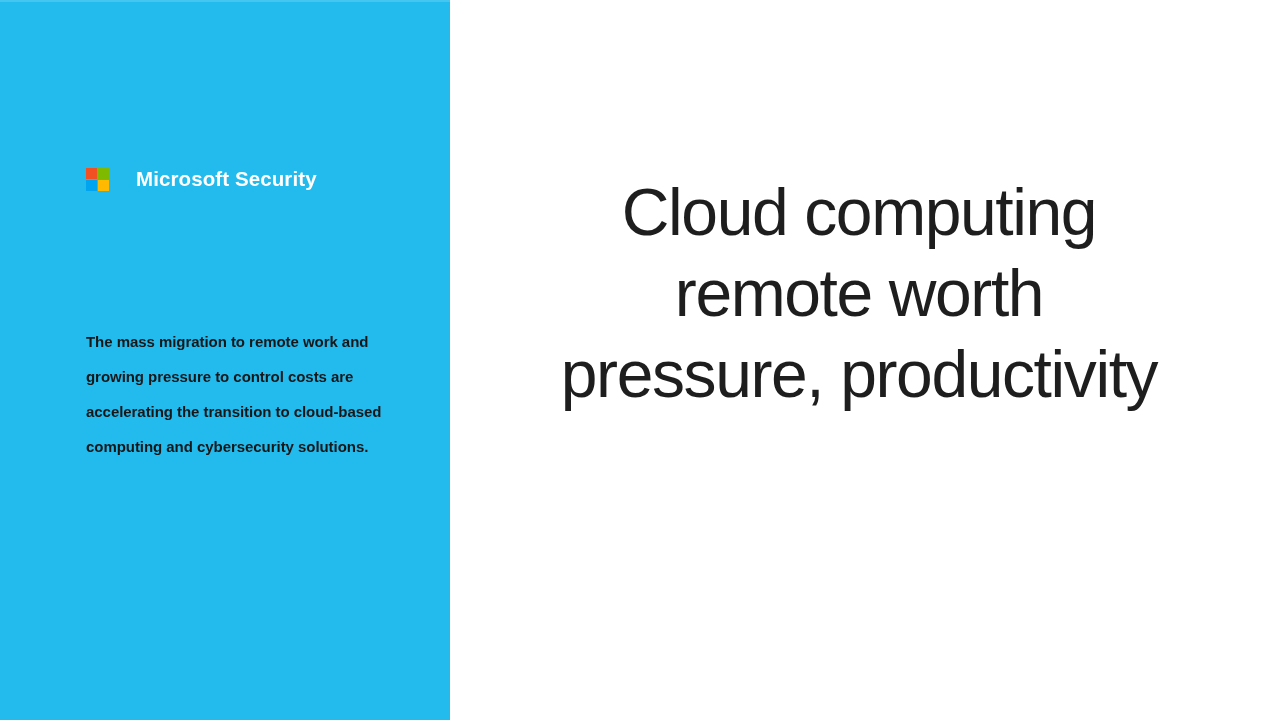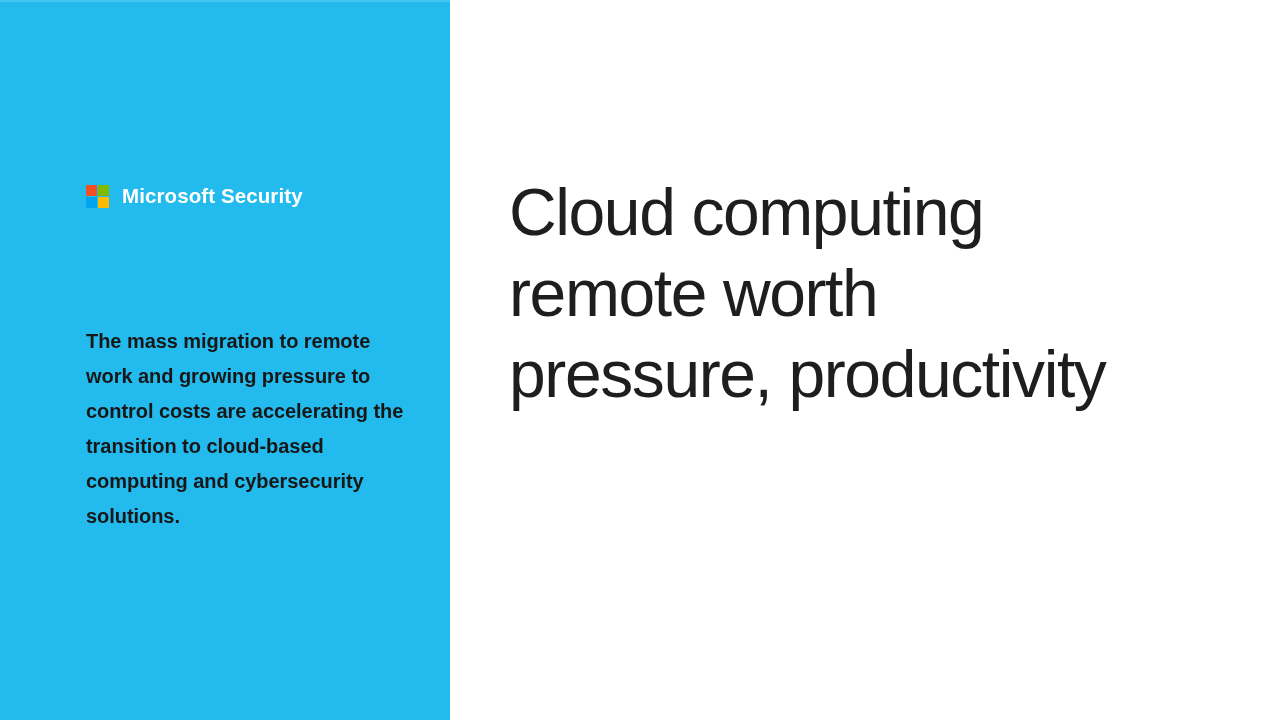--- a/index.html
+++ b/index.html
@@ -39,24 +39,24 @@
     top: 0;
     width: 450px;
     height: 2px;
     background: #45C6F1;
   }
 
   
   .brand {
     position: absolute;
     left: 86px;
-    top: 183px;
+    top: 166px;
     display: flex;
     align-items: center;
-    gap: 13px;
+    gap: 27px;
     height: 26px;
   }
   .ms-logo {
     width: 23px;
     height: 23px;
     display: grid;
     grid-template-columns: 11px 11px;
     grid-template-rows: 11px 11px;
     gap: 1px;
     flex: none;
@@ -80,21 +80,21 @@
     white-space: nowrap;
   }
 
   
   .deck {
     position: absolute;
     left: 86px;
     top: 324px;
     width: 318px;
     color: #171717;
-    font-size: 20px;
+    font-size: 15px;
     font-weight: 700;
     line-height: 35px;
     letter-spacing: -0.05px;
   }
   .deck p {
     margin: 0;
   }
 
   
   .headline {
@@ -104,20 +104,21 @@
     width: 700px;
     color: #1E1E1E;
     font-size: 66px;
     font-weight: 400;
     line-height: 81px;
     letter-spacing: -1.4px;
   }
   .headline .hl-line {
     display: block;
     white-space: nowrap;
+    text-align: center;
   }
 </style>
 </head>
 <body>
 
 <div class="slide">
 
   <div class="left-panel">
     <div class="panel-top-hairline"></div>
 

